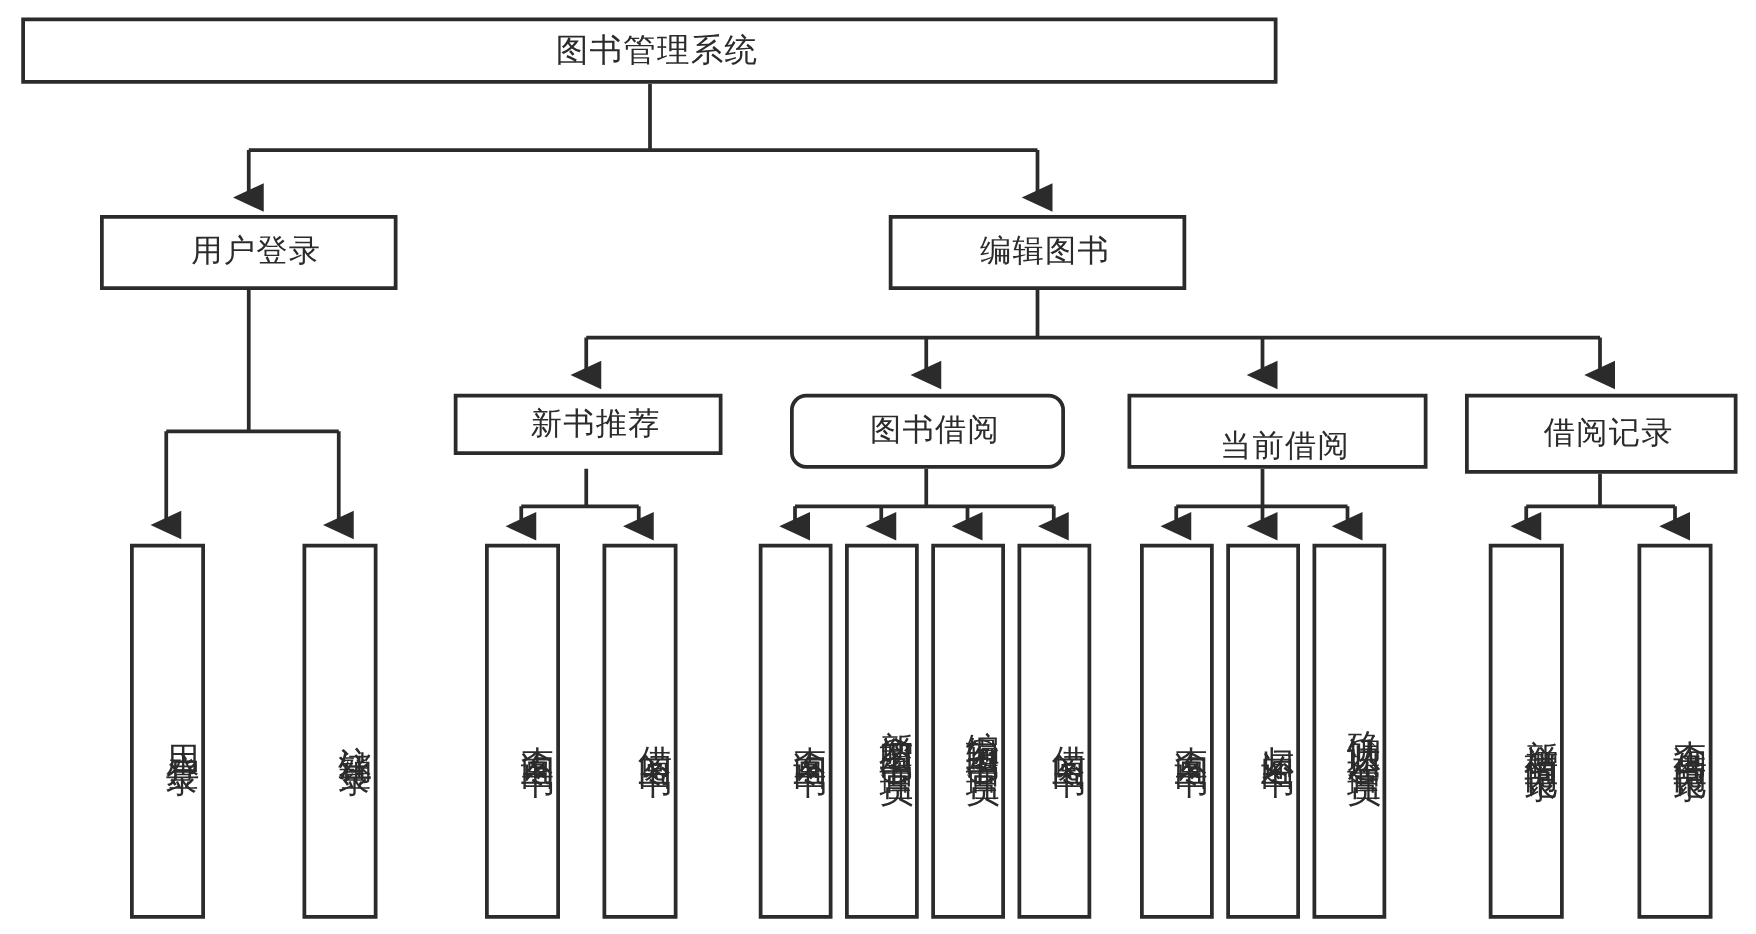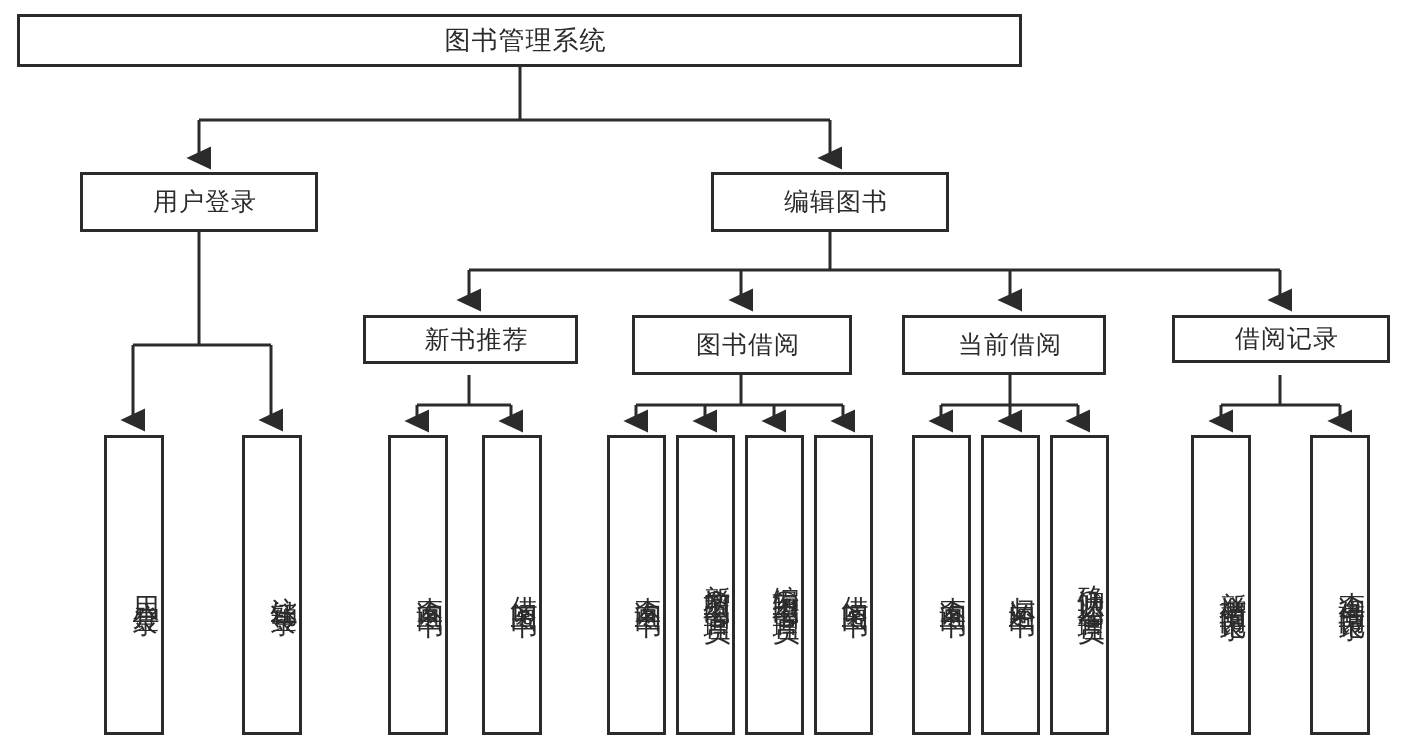--- a/index.html
+++ b/index.html
@@ -134,27 +134,27 @@
   <div class="node horiz" style="left:80px; top:172px; width:238px; height:60px;">
     <span>用户登录</span>
   </div>
   <div class="node horiz" style="left:711px; top:172px; width:238px; height:60px;">
     <span>编辑图书</span>
   </div>
 
   <div class="node horiz" style="left:363px; top:315px; width:215px; height:49px;">
     <span>新书推荐</span>
   </div>
-  <div class="node horiz" style="left:632px; top:315px; width:220px; height:60px;">
+  <div class="node horiz" style="left:632px; top:315px; width:220px; height:60px;border-radius:13px;">
     <span>图书借阅</span>
   </div>
-  <div class="node horiz" style="left:902px; top:315px; width:204px; height:60px;">
+  <div class="node horiz" style="left:902px; top:315px; width:240px; height:60px;align-items:flex-end;">
     <span>当前借阅</span>
   </div>
-  <div class="node horiz" style="left:1172px; top:315px; width:218px; height:48px;text-align:right;">
+  <div class="node horiz" style="left:1172px; top:315px; width:218px; height:64px;text-align:right;">
     <span>借阅记录</span>
   </div>
 
   <div class="node vert" style="left:104px; top:435px; width:60px; height:300px;">
     <span class="vtext">用户登录</span>
   </div>
   <div class="node vert" style="left:242px; top:435px; width:60px; height:300px;">
     <span class="vtext">注销登录</span>
   </div>
 

